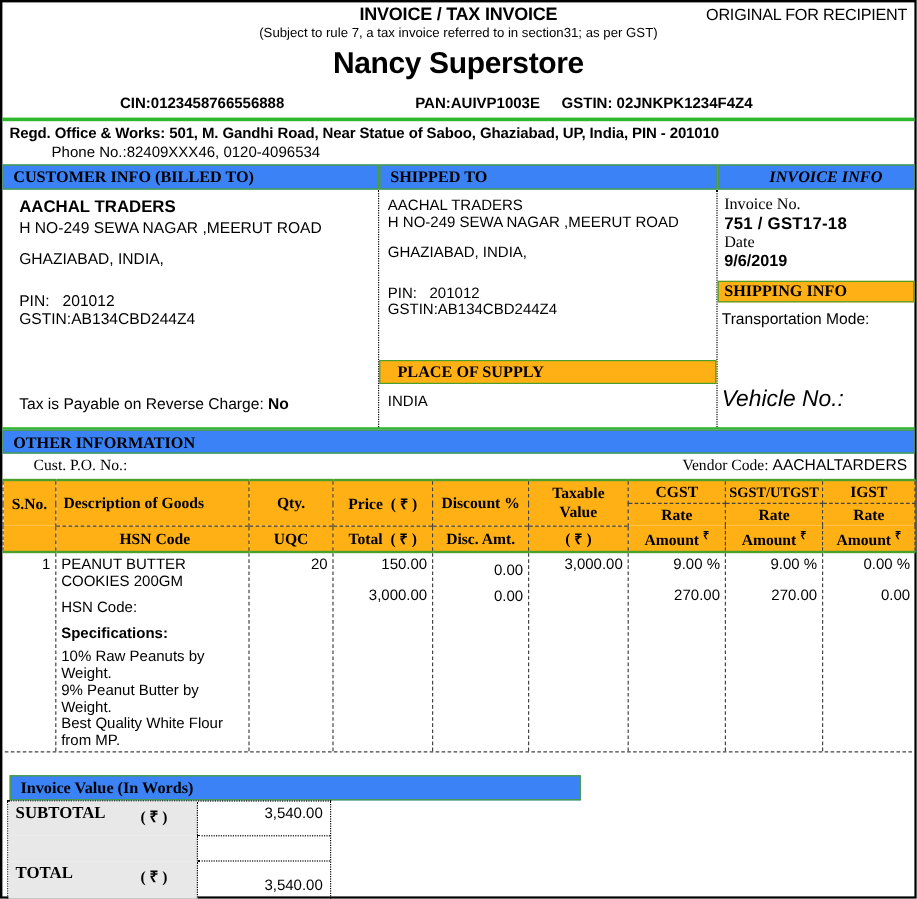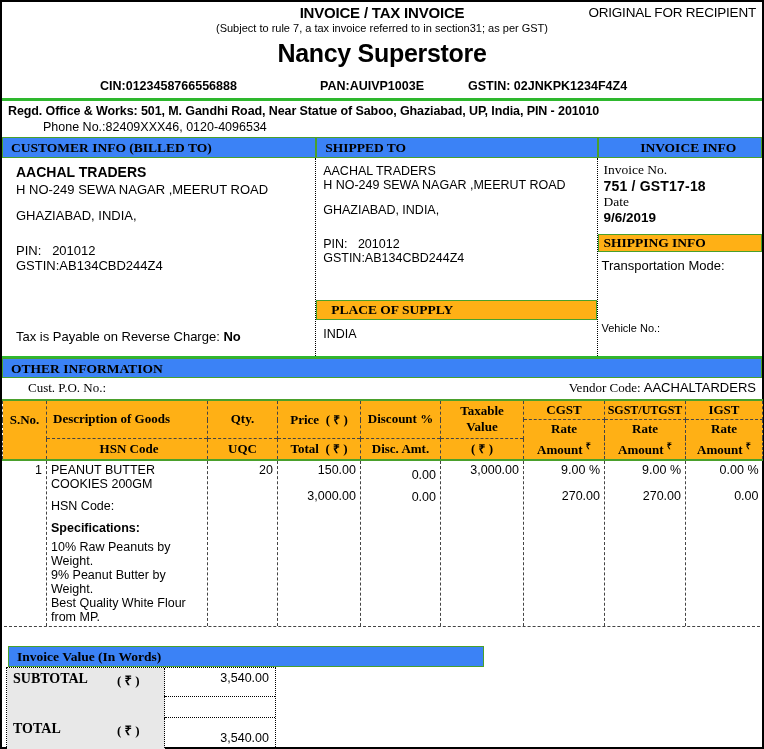--- a/index.html
+++ b/index.html
@@ -30,21 +30,21 @@
   .company{
     text-align:center;font-weight:bold;font-size:25px;
     margin-top:5px;letter-spacing:-0.3px;
   }
   .idrow{
     position:relative;margin-top:11px;height:18px;font-size:12.5px;
     font-weight:bold;
   }
   .idrow span{position:absolute;white-space:nowrap;}
   .cin{left:98px;}
-  .pan{left:318px;}
+  .pan{left:344px;}
   .gstin{left:466px;}
 
   .greenline{height:3px;background:#2eb82e;}
 
   
   .regd{
     font-size:12.5px;font-weight:bold;padding:3px 0 0 6px;
     letter-spacing:-0.1px;
   }
   .phone{
@@ -58,21 +58,21 @@
     font-family:"Liberation Serif", serif;
     font-weight:bold;font-size:13.5px;
     padding:1px 0 1px 8px;
   }
 
   
   .info-head{display:flex;width:100%;}
   .info-head .band{height:21px;line-height:18px;}
   .ih1{width:315px;}
   .ih2{width:283px;}
-  .ih3{width:164px;text-align:center;padding-left:16px;}
+  .ih3{width:164px;text-align:center;padding-left:16px;font-style:italic;}
 
   .info-body{display:flex;width:100%;height:200px;
     border-bottom:2px solid #2eb82e;box-sizing:border-box;}
   .col1{width:315px;box-sizing:border-box;
     border-right:1px dotted #000;position:relative;padding:6px 0 0 14px;font-size:13px;}
   .col2{width:283px;box-sizing:border-box;
     border-right:1px dotted #000;position:relative;padding:6px 0 0 7px;font-size:12.5px;}
   .col3{width:164px;box-sizing:border-box;position:relative;padding:4px 0 0 5px;font-size:12.5px;}
 
   .b{font-weight:bold;}
@@ -94,21 +94,21 @@
     position:absolute;left:0;right:0;top:76px;
     background:#FFB015;border:1px solid #4aa02c;box-sizing:border-box;
     font-family:"Liberation Serif", serif;font-weight:bold;font-size:13.5px;
     padding:0 0 0 4px;
   }
   .invno-lbl{font-family:"Liberation Serif",serif;font-size:13.5px;}
   .invno-val{font-weight:bold;font-size:14px;letter-spacing:0.2px;}
   .date-lbl{font-family:"Liberation Serif",serif;font-size:13.5px;}
   .date-val{font-weight:bold;font-size:13.5px;}
   .trans{position:absolute;left:3px;top:100px;font-size:13px;}
-  .vehicle{position:absolute;left:3px;top:164px;font-size:11px;}
+  .vehicle{position:absolute;left:3px;top:164px;font-size:19px;font-style:italic;}
 
   
   .oi-band{height:20px;line-height:17px;margin:0;}
   .po-row{position:relative;height:21px;font-family:"Liberation Serif",serif;font-size:13px;}
   .po-lbl{position:absolute;left:26px;top:2px;}
   .vendor{position:absolute;right:6px;top:2px;}
   .vendor .vname{font-family:"Liberation Sans",sans-serif;font-size:13px;}
 
   
   table.items{border-collapse:collapse;width:100%;table-layout:fixed;

